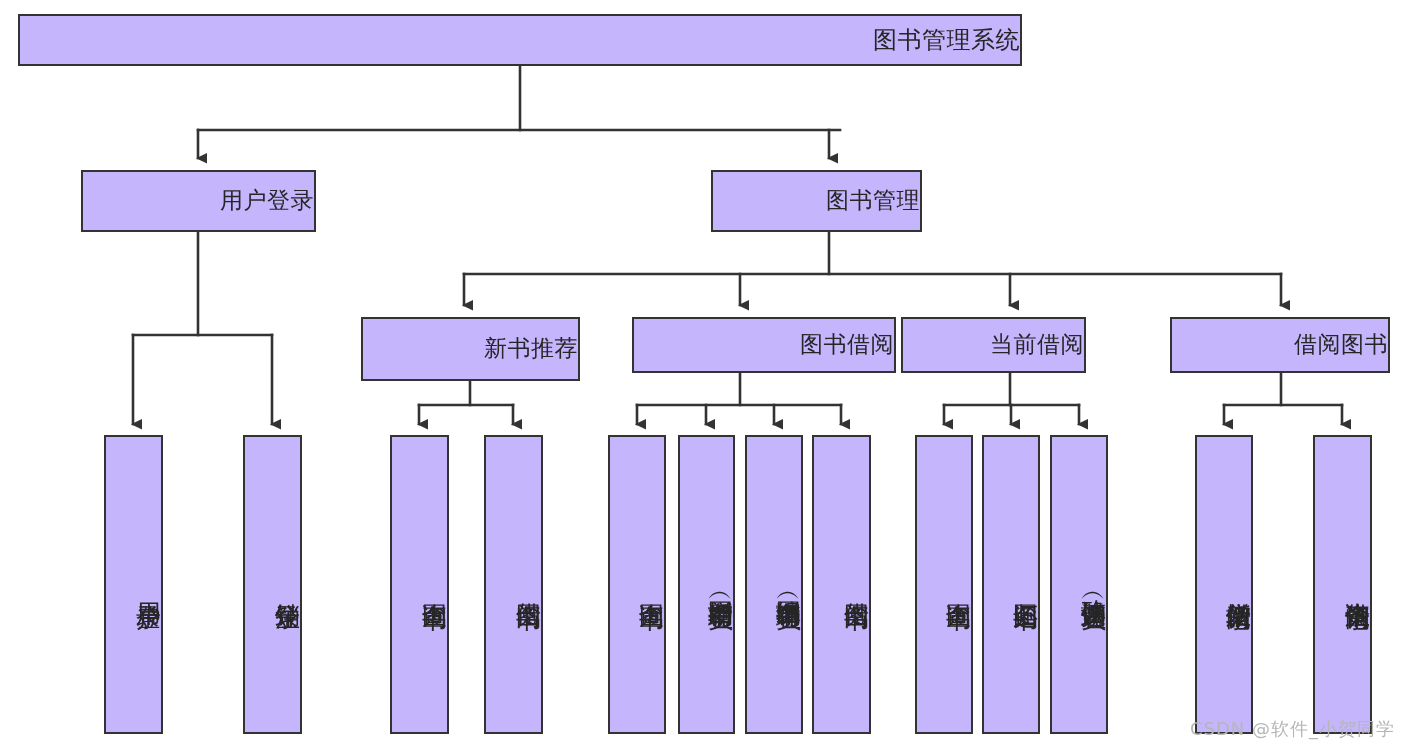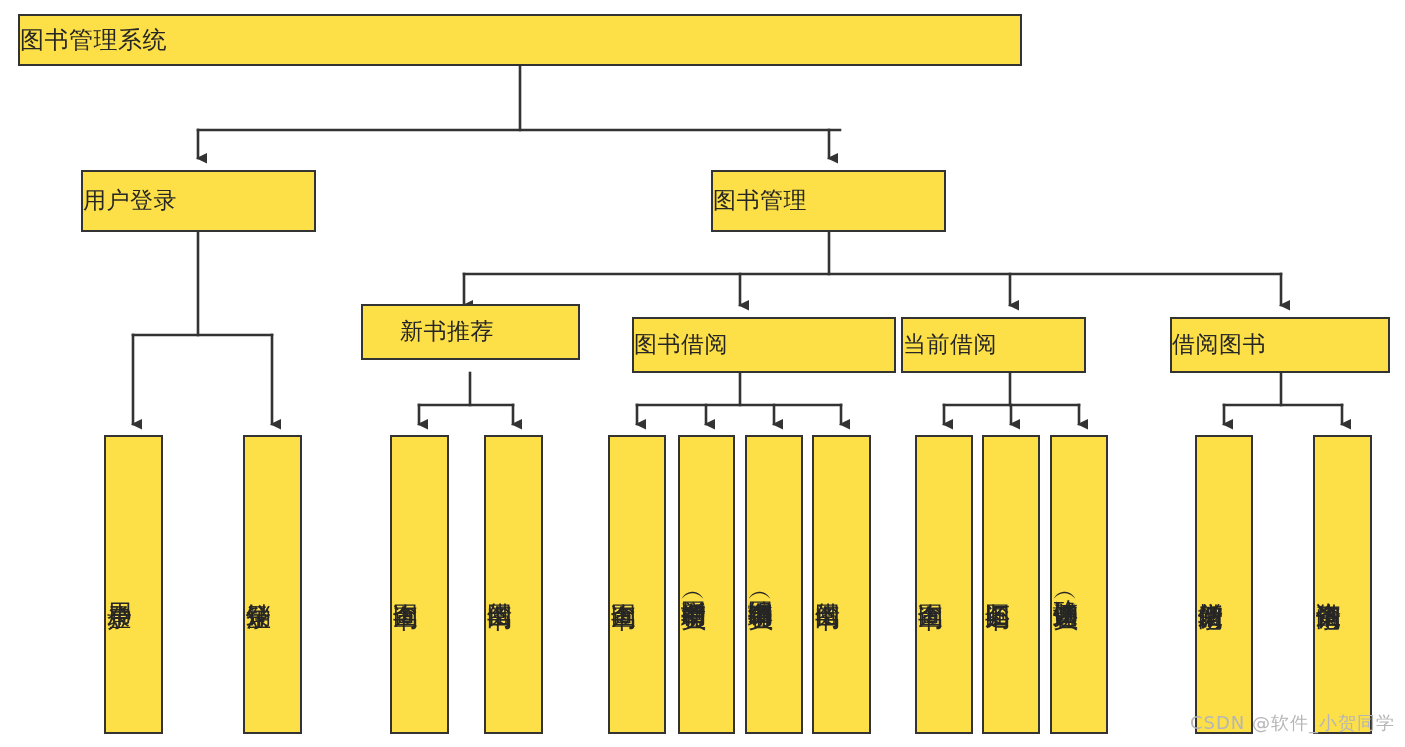--- a/index.html
+++ b/index.html
@@ -8,24 +8,24 @@
     background:#ffffff;
     font-family:"DejaVu Sans","Liberation Sans",sans-serif;
     overflow:hidden;
     position:relative;
   }
   #canvas{position:absolute;left:0;top:0;width:1405px;height:747px;}
   .node{
     position:absolute;
     box-sizing:border-box;
     border:2px solid #333333;
-    background:#fde047;
+    background:#c4b5fd;
     display:flex;
     align-items:center;
-    justify-content:flex-start;
+    justify-content:flex-end;
     color:#262626;
   }
   .node .lbl{
     display:block;
     text-align:center;
     line-height:1.12;
     white-space:nowrap;
     letter-spacing:0.5px;
   }
   
@@ -37,21 +37,21 @@
     text-orientation:upright;
     font-size:25px;
     line-height:1.04;
     letter-spacing:1px;
     white-space:nowrap;
     max-height:280px;
   }
   .watermark{
     position:absolute;
     right:10px;
-    bottom:12px;
+    bottom:6px;
     font-size:18px;
     color:#b6b6b6;
     letter-spacing:1px;
     white-space:nowrap;
     font-family:"DejaVu Sans","Liberation Sans",sans-serif;
     pointer-events:none;
   }
 </style>
 </head>
 <body>
@@ -106,25 +106,25 @@
   </g>
 </svg>
 
 <div class="node h-node" id="node-root" style="left:18px;top:14px;width:1004px;height:52px;">
   <span class="lbl">图书管理系统</span>
 </div>
 
 <div class="node h-node" style="left:81px;top:170px;width:235px;height:62px;">
   <span class="lbl">用户登录</span>
 </div>
-<div class="node h-node" style="left:711px;top:170px;width:235px;height:62px;">
+<div class="node h-node" style="left:711px;top:170px;width:211px;height:62px;">
   <span class="lbl">图书管理</span>
 </div>
 
-<div class="node h-node" style="left:361px;top:304px;width:219px;height:56px;padding-left:37px;">
+<div class="node h-node" style="left:361px;top:317px;width:219px;height:64px;padding-left:37px;">
   <span class="lbl">新书推荐</span>
 </div>
 <div class="node h-node" style="left:632px;top:317px;width:264px;height:56px;">
   <span class="lbl">图书借阅</span>
 </div>
 <div class="node h-node" style="left:901px;top:317px;width:185px;height:56px;">
   <span class="lbl">当前借阅</span>
 </div>
 <div class="node h-node" style="left:1170px;top:317px;width:220px;height:56px;">
   <span class="lbl">借阅图书</span>

